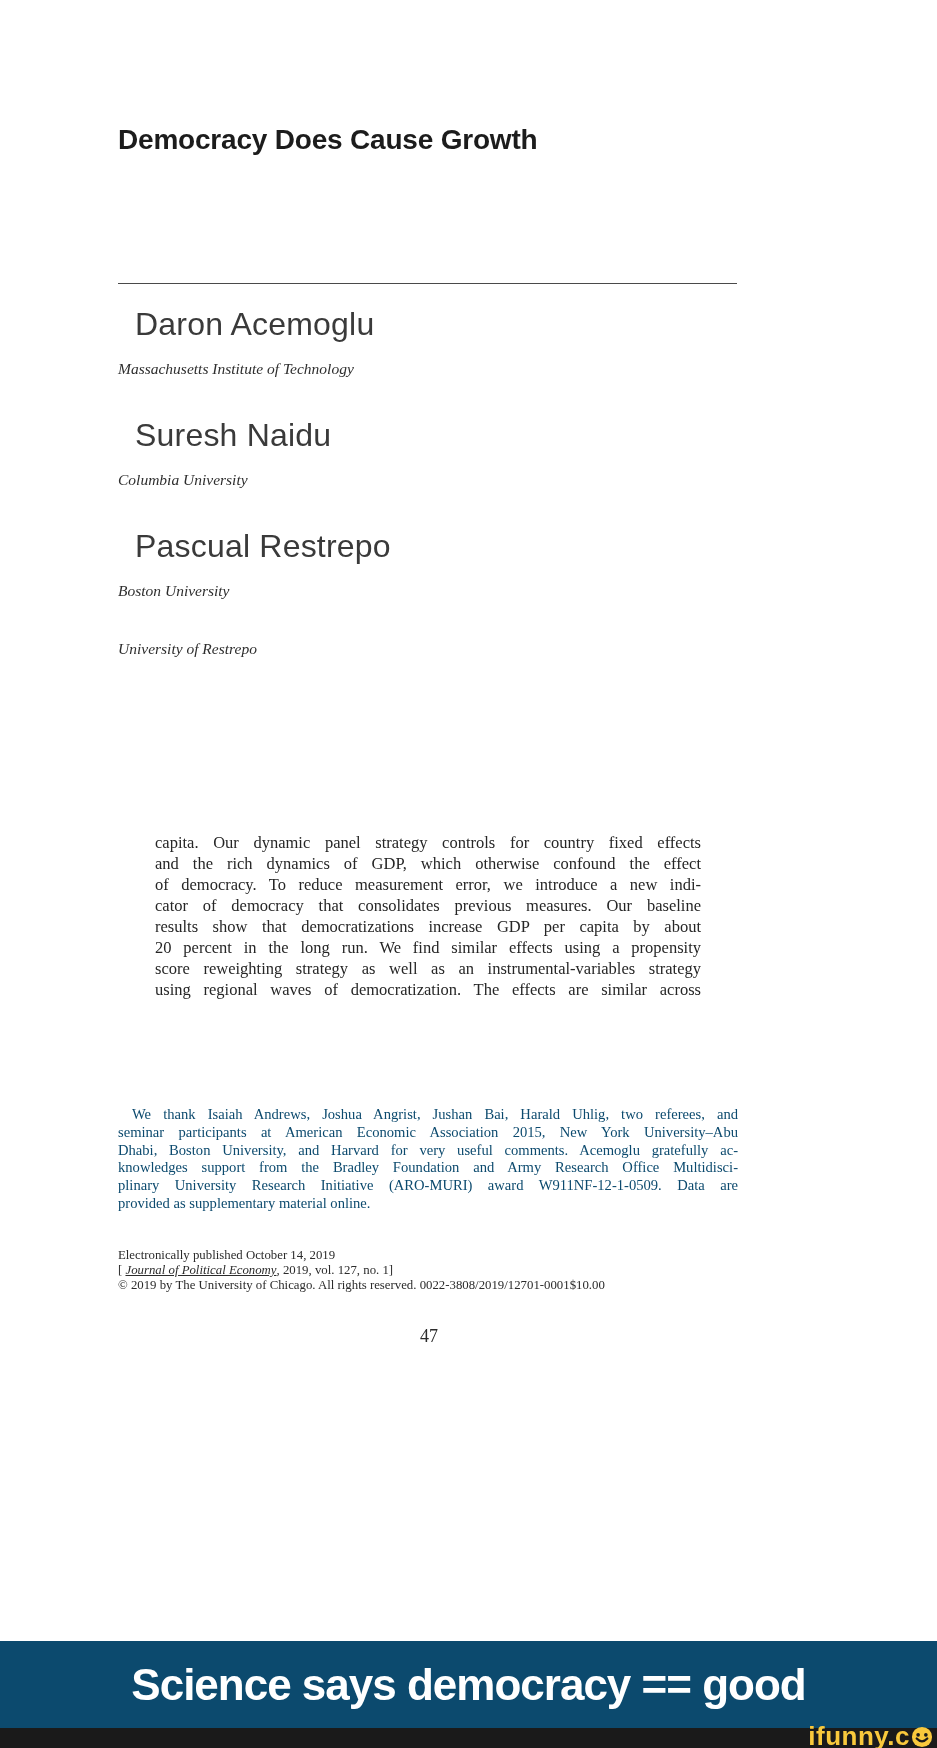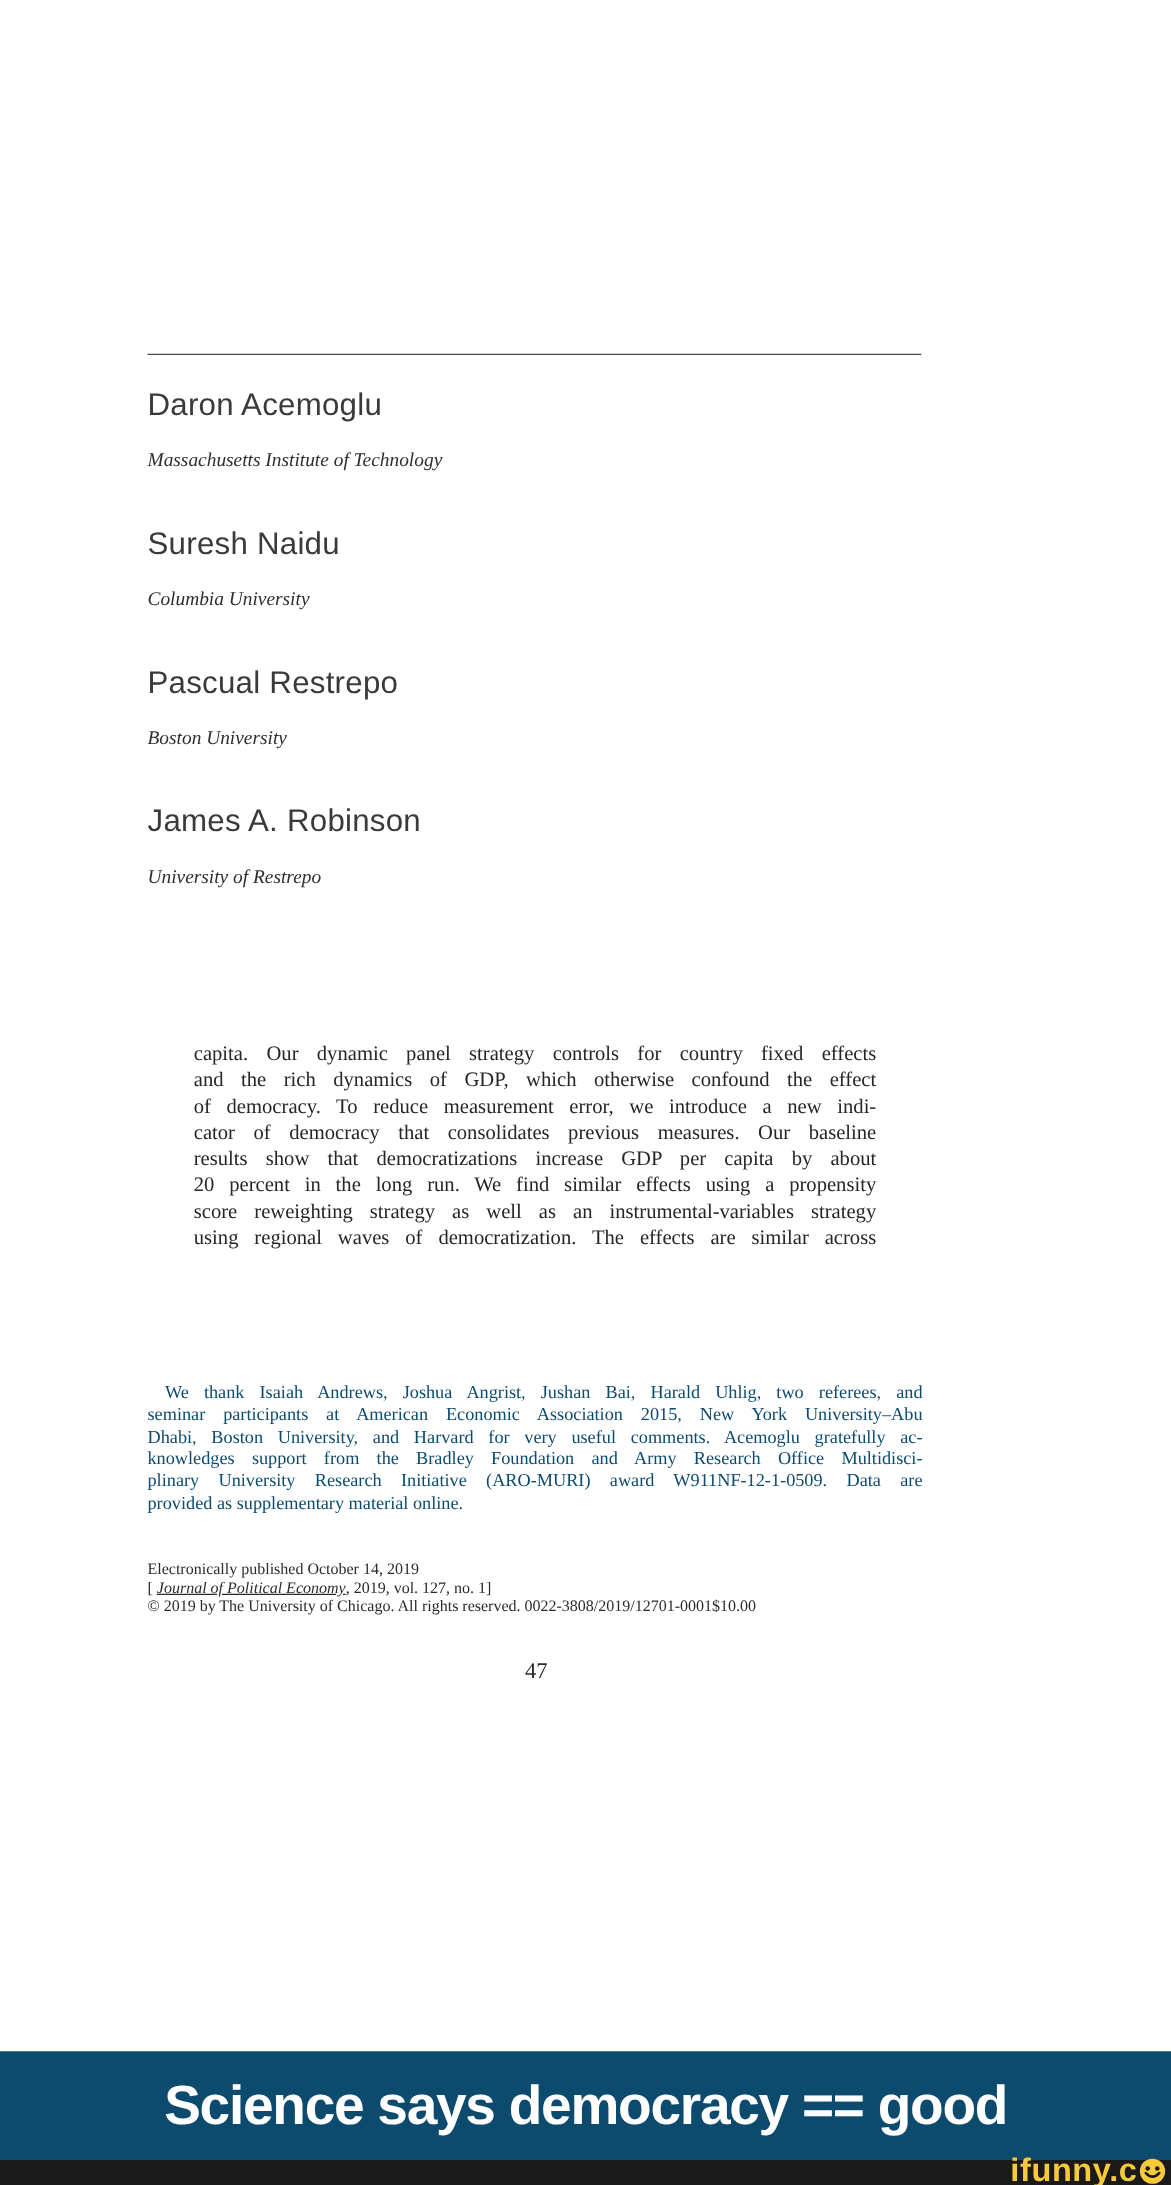--- a/index.html
+++ b/index.html
@@ -31,24 +31,25 @@
   .authors {
     position: absolute;
     left: 118px; top: 306px;
     width: 620px;
   }
   .author-entry { margin-bottom: 38px; }
   .author-name {
     display: block;
     font-family: "Liberation Sans", sans-serif;
     font-weight: 400;
-    font-size: 25px;
+    font-size: 32px;
     line-height: 36px;
     color: #3a3a3a;
     letter-spacing: 0.2px;
+    margin-left: 17px;
   }
   .author-affiliation {
     display: block;
     margin-top: 17px;
     font-family: "Liberation Serif", serif;
     font-style: italic;
     font-size: 15.5px;
     line-height: 20px;
     color: #2e2e2e;
   }
@@ -137,37 +138,37 @@
     letter-spacing: 0.5px;
     color: #f9c93c;
   }
   .ifunny-smiley { width: 22px; height: 22px; display: block; }
 </style>
 </head>
 <body>
 
 <div class="frame">
 
+  <div class="paper-title">Democracy Does Cause Growth</div>
   <div class="title-divider"></div>
 
   <div class="authors">
       <div class="author-entry">
       <span class="author-name">Daron Acemoglu</span>
       <span class="author-affiliation">Massachusetts Institute of Technology</span>
     </div>
       <div class="author-entry">
       <span class="author-name">Suresh Naidu</span>
       <span class="author-affiliation">Columbia University</span>
     </div>
       <div class="author-entry">
       <span class="author-name">Pascual Restrepo</span>
       <span class="author-affiliation">Boston University</span>
     </div>
       <div class="author-entry">
-      <span class="author-name">James A. Robinson</span>
       <span class="author-affiliation">University of Restrepo</span>
     </div>
     </div>
 
   <div class="abstract">
       <div class="abstract-line">capita. Our dynamic panel strategy controls for country fixed effects</div>
       <div class="abstract-line">and the rich dynamics of GDP, which otherwise confound the effect</div>
       <div class="abstract-line">of democracy. To reduce measurement error, we introduce a new indi-</div>
       <div class="abstract-line">cator of democracy that consolidates previous measures. Our baseline</div>
       <div class="abstract-line">results show that democratizations increase GDP per capita by about</div>

